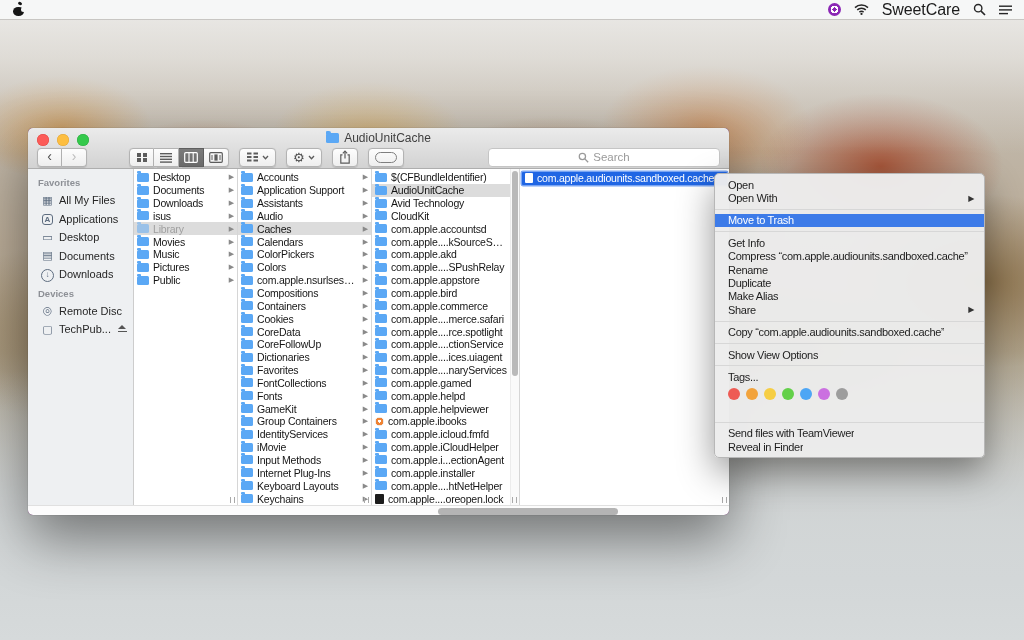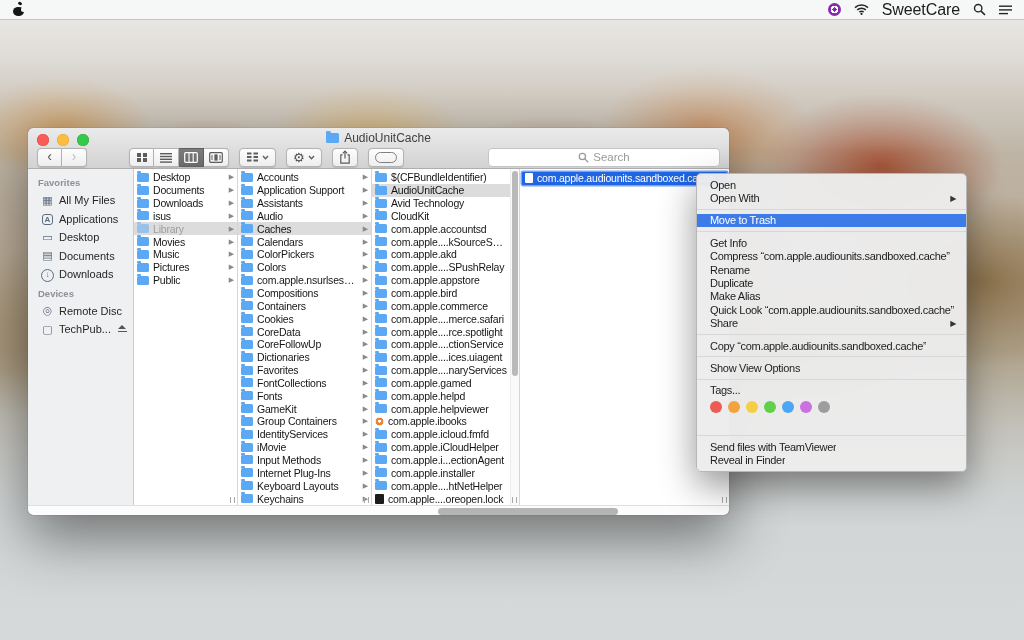--- a/index.html
+++ b/index.html
@@ -99,21 +99,21 @@
   .frow.dimmed .ficon{opacity:.5}
   .frow.active{background:var(--selection);color:#fff;box-shadow:0 0 0 1.5px #7aa5f3;margin:1px 2px 0 2px;border-radius:1px;height:12.5px}
   .frow.active .farrow{visibility:hidden}
   .vtrack{position:absolute;top:0;right:0;bottom:0;width:9px;background:#fafafa;border-left:1px solid #ececec}
   .vthumb{position:absolute;top:2px;right:1.5px;width:6px;height:205px;background:#b9b9b9;border-radius:3px}
   .handle{position:absolute;right:2px;bottom:2px;width:5px;height:6px;border-left:1.5px solid #a9a9a9;border-right:1.5px solid #a9a9a9}
   .hscroll{position:absolute;bottom:0;left:0;right:0;height:10px;background:#fcfcfc;border-top:1px solid #e0e0e0;border-radius:0 0 5px 5px}
   .hthumb{position:absolute;left:410px;top:1.5px;width:180px;height:7px;background:#b4b4b4;border-radius:3.5px}
 
   
-  .cmenu{position:absolute;left:696px;top:173px;width:271px;background:rgba(236,236,236,.97);border:1px solid #b7b7b7;border-radius:5px;box-shadow:0 14px 36px rgba(0,0,0,.42);padding:4px 0;z-index:60;font-size:11px;letter-spacing:-.3px;color:#1d1d1d}
+  .cmenu{position:absolute;left:714px;top:173px;width:271px;background:rgba(236,236,236,.97);border:1px solid #b7b7b7;border-radius:5px;box-shadow:0 14px 36px rgba(0,0,0,.42);padding:4px 0;z-index:60;font-size:11px;letter-spacing:-.3px;color:#1d1d1d}
   .cm-item{height:13.4px;display:flex;align-items:center;padding:0 10px 0 13px}
   .cm-label{white-space:nowrap;overflow:hidden}
   .cm-arrow{display:none;margin-left:auto;font-size:8px;color:#333}
   .cm-item.has-submenu .cm-arrow{display:block}
   .cm-item.highlighted{background:var(--menu-highlight);color:#fff}
   .cm-sep{height:1px;background:#d7d7d7;margin:4px 0}
   .cm-spacer{height:14px}
   .cm-tags{height:20px;display:flex;align-items:center;gap:6px;padding:0 13px}
   .tag-dot{width:12px;height:12px;border-radius:50%}
 
@@ -671,23 +671,20 @@
     </div>
     <div class="cm-item">
       <span class="cm-label">Rename</span>
     </div>
     <div class="cm-item">
       <span class="cm-label">Duplicate</span>
     </div>
     <div class="cm-item">
       <span class="cm-label">Make Alias</span>
     </div>
-    <div class="cm-item">
-      <span class="cm-label">Quick Look “com.apple.audiounits.sandboxed.cache”</span>
-    </div>
     <div class="cm-item has-submenu">
       <span class="cm-label">Share</span>
       <span class="cm-arrow">▶</span>
     </div>
     <div class="cm-sep"></div>
     <div class="cm-item">
       <span class="cm-label">Copy “com.apple.audiounits.sandboxed.cache”</span>
     </div>
     <div class="cm-sep"></div>
     <div class="cm-item">

